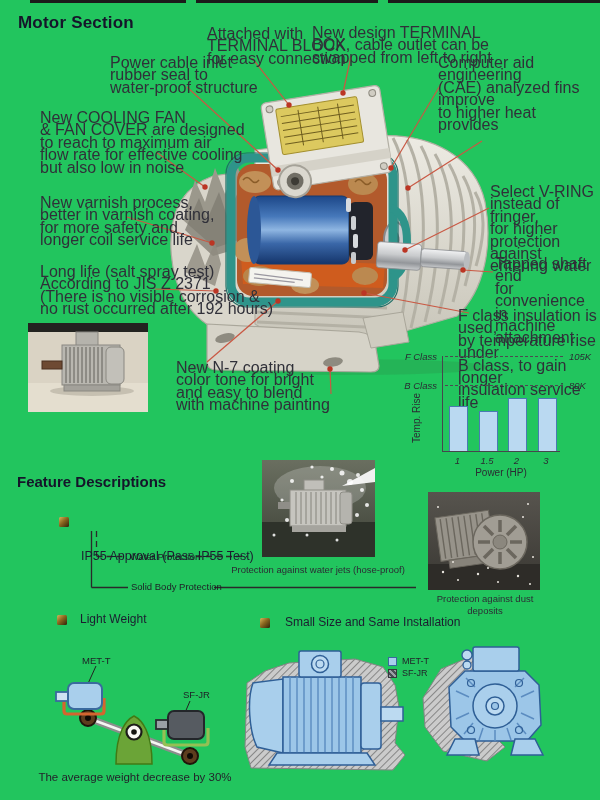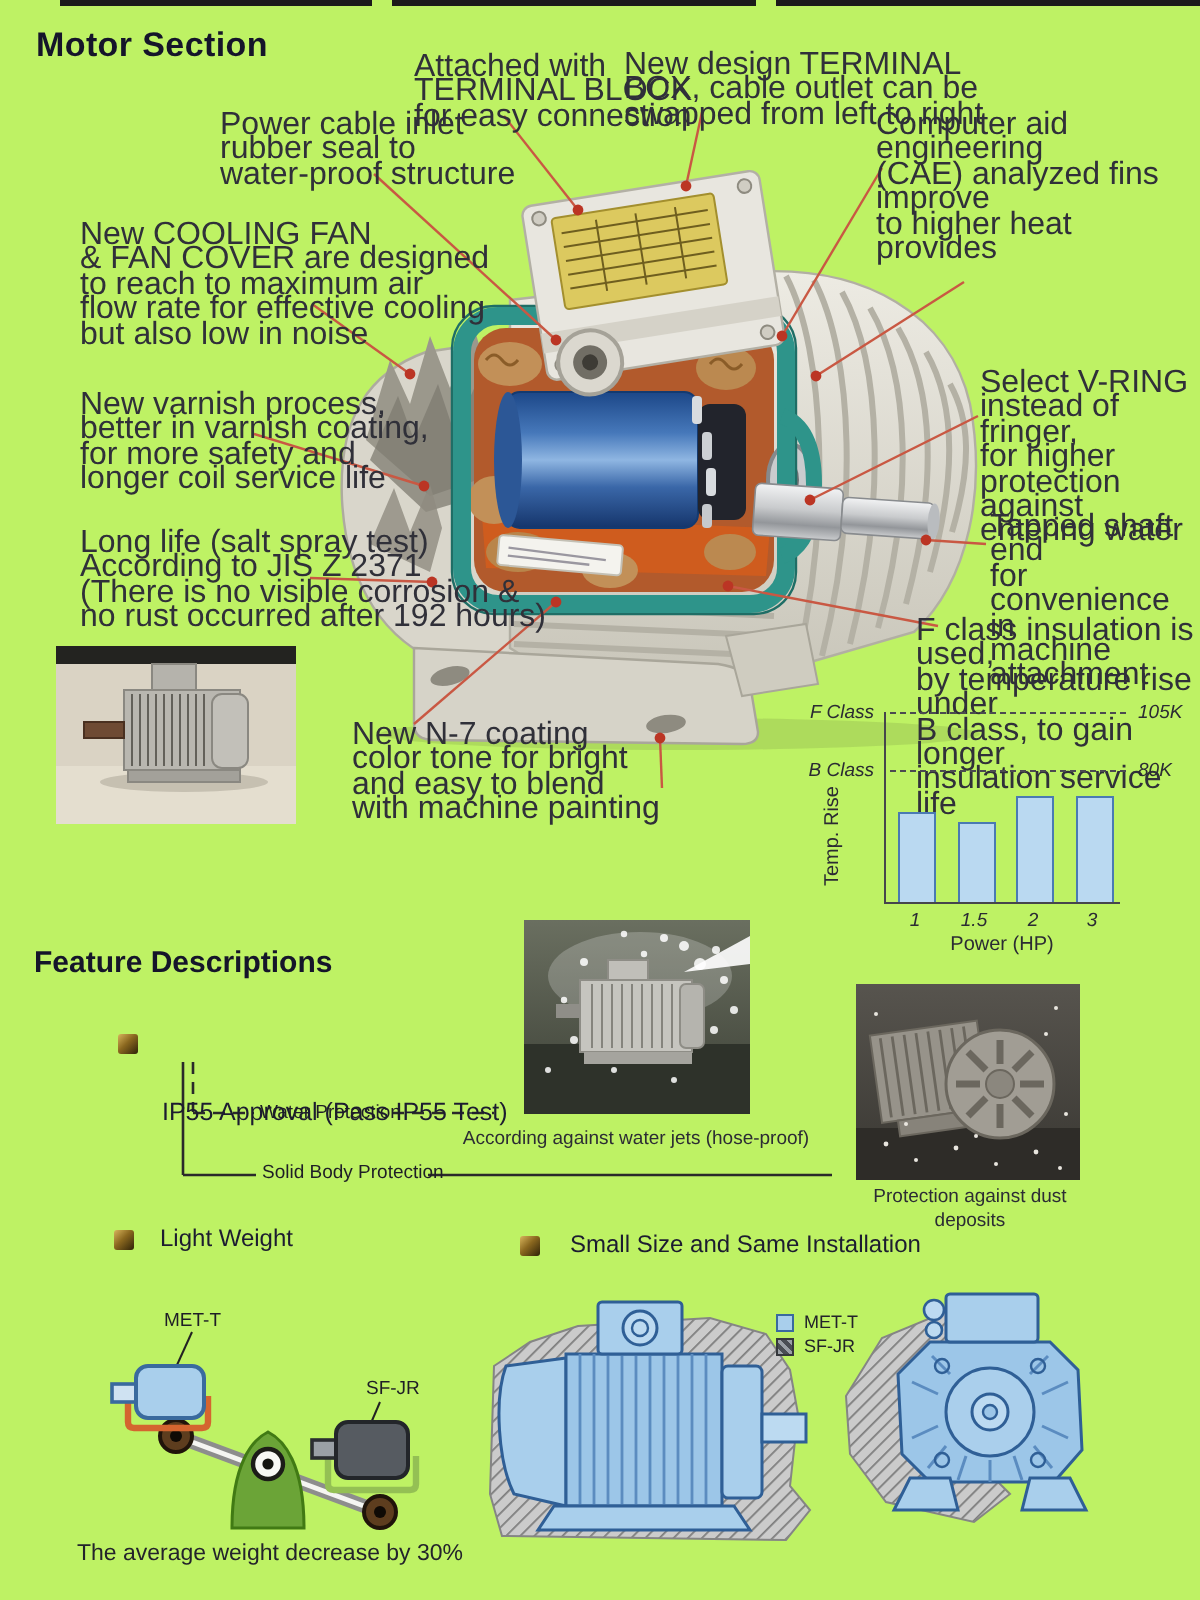--- a/index.html
+++ b/index.html
@@ -1,17 +1,17 @@
 <!DOCTYPE html>
 <html><head>
 <meta charset="utf-8">
 <style>
   * { margin:0; padding:0; box-sizing:border-box; }
   body { background:#888; font-family:"Liberation Sans", sans-serif; }
-  .page { position:relative; width:600px; height:800px; margin:0 auto; background:#bef264; overflow:hidden; color:#30303a; }
+  .page { position:relative; width:600px; height:800px; margin:0 auto; background:#22c55e; overflow:hidden; color:#30303a; }
   .toprule { position:absolute; top:0; height:3px; background:#1b1b1a; }
   .h1 { position:absolute; font-size:17px; font-weight:bold; color:#15152a; letter-spacing:.2px; }
   .h2 { position:absolute; font-size:15px; font-weight:bold; color:#15152a; }
   .h3 { position:absolute; font-size:12px; color:#1c1c30; }
   .co { position:absolute; font-size:16px; line-height:12.4px; color:#303039; white-space:pre-line; }
   .cap { position:absolute; font-size:9.5px; color:#2c2c34; text-align:center; white-space:pre-line; line-height:12px; }
   .cap-lg { position:absolute; font-size:11.5px; color:#23232b; text-align:center; }
   .bullet { position:absolute; width:10px; height:10px; border-radius:1.5px;
             background:linear-gradient(135deg,#d8b55c 0%,#8a671f 45%,#2e2208 100%); }
   .overlay { position:absolute; left:0; top:0; pointer-events:none; }
@@ -296,21 +296,21 @@
         <circle cx="20" cy="40" r="1.6"></circle>
         <circle cx="95" cy="55" r="2"></circle>
       <circle cx="25" cy="60" r="2"></circle>
         <circle cx="50" cy="7" r="1.6"></circle>
         <circle cx="105" cy="45" r="2"></circle>
       <circle cx="45" cy="75" r="1.5"></circle>
         <circle cx="75" cy="80" r="1.5"></circle>
         <circle cx="12" cy="75" r="1.5"></circle>
     </g>
   </svg>
-  <div class="cap" style="left:230px;top:564px;width:176px;">According against water jets (hose-proof)</div>
+  <div class="cap" style="left:230px;top:564px;width:176px;">Protection against water jets (hose-proof)</div>
 
   <svg class="photo" style="left:428px;top:492px;" width="112" height="98" viewBox="0 0 112 98">
     <defs>
       <linearGradient id="gDust" x1="0" y1="0" x2="0" y2="1">
         <stop offset="0" stop-color="#57544e"></stop>
           <stop offset="1" stop-color="#393732"></stop>
       </linearGradient>
     </defs>
     <rect width="112" height="98" fill="url(#gDust)"></rect>
     <rect y="72" width="112" height="26" fill="#2e2c28"></rect>

